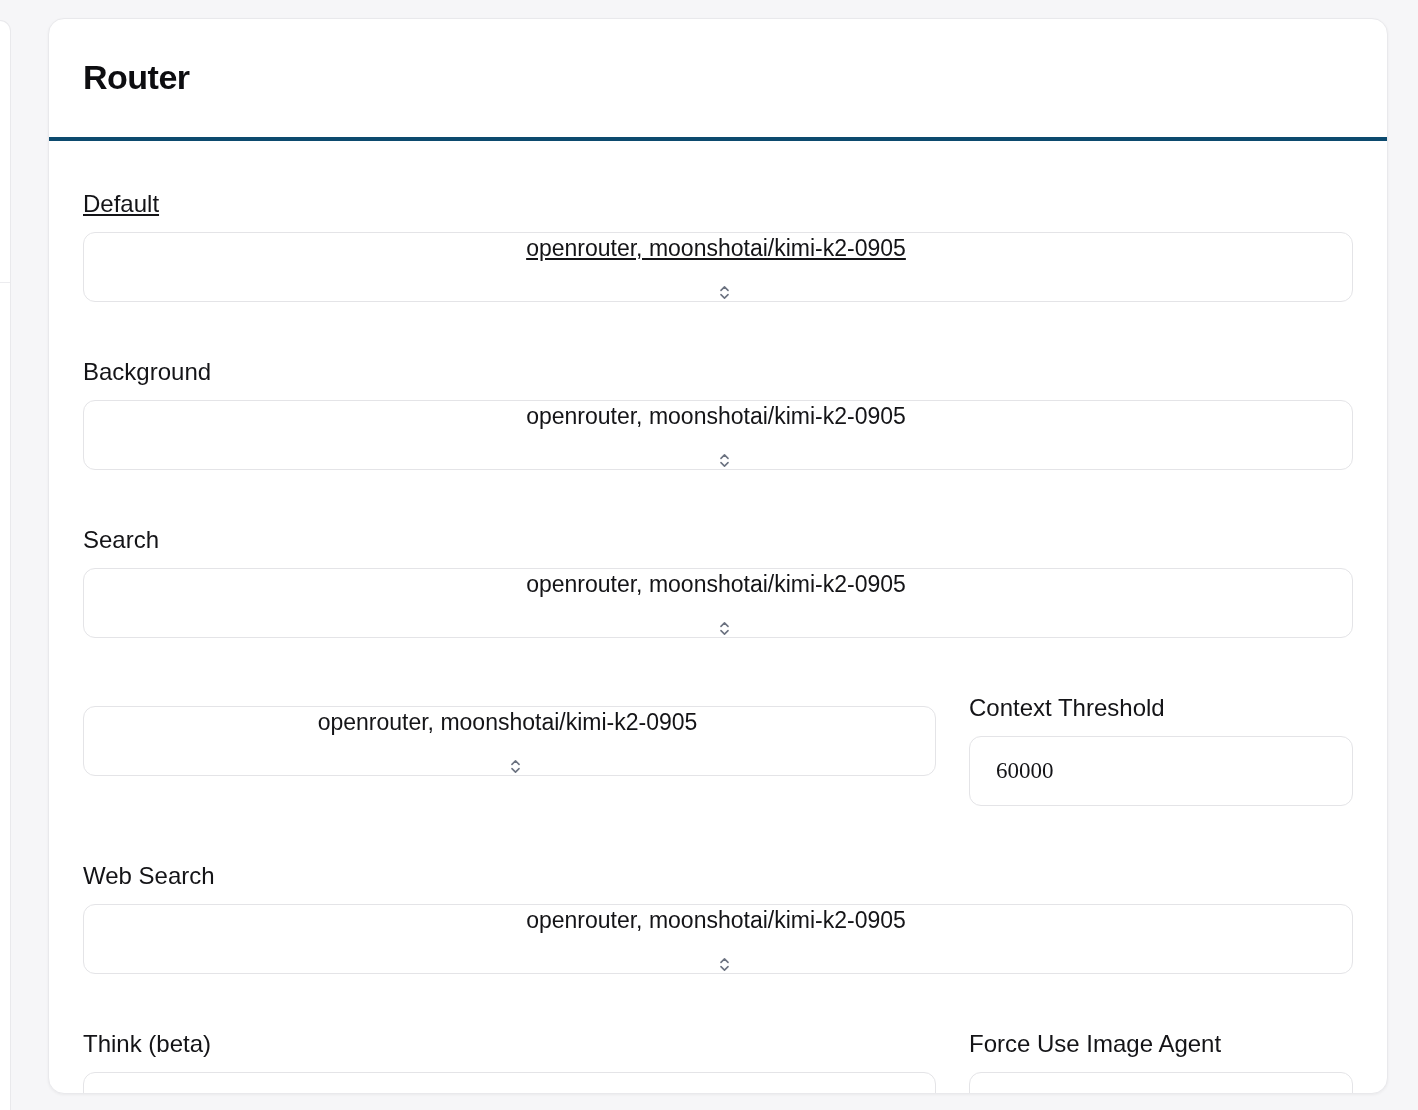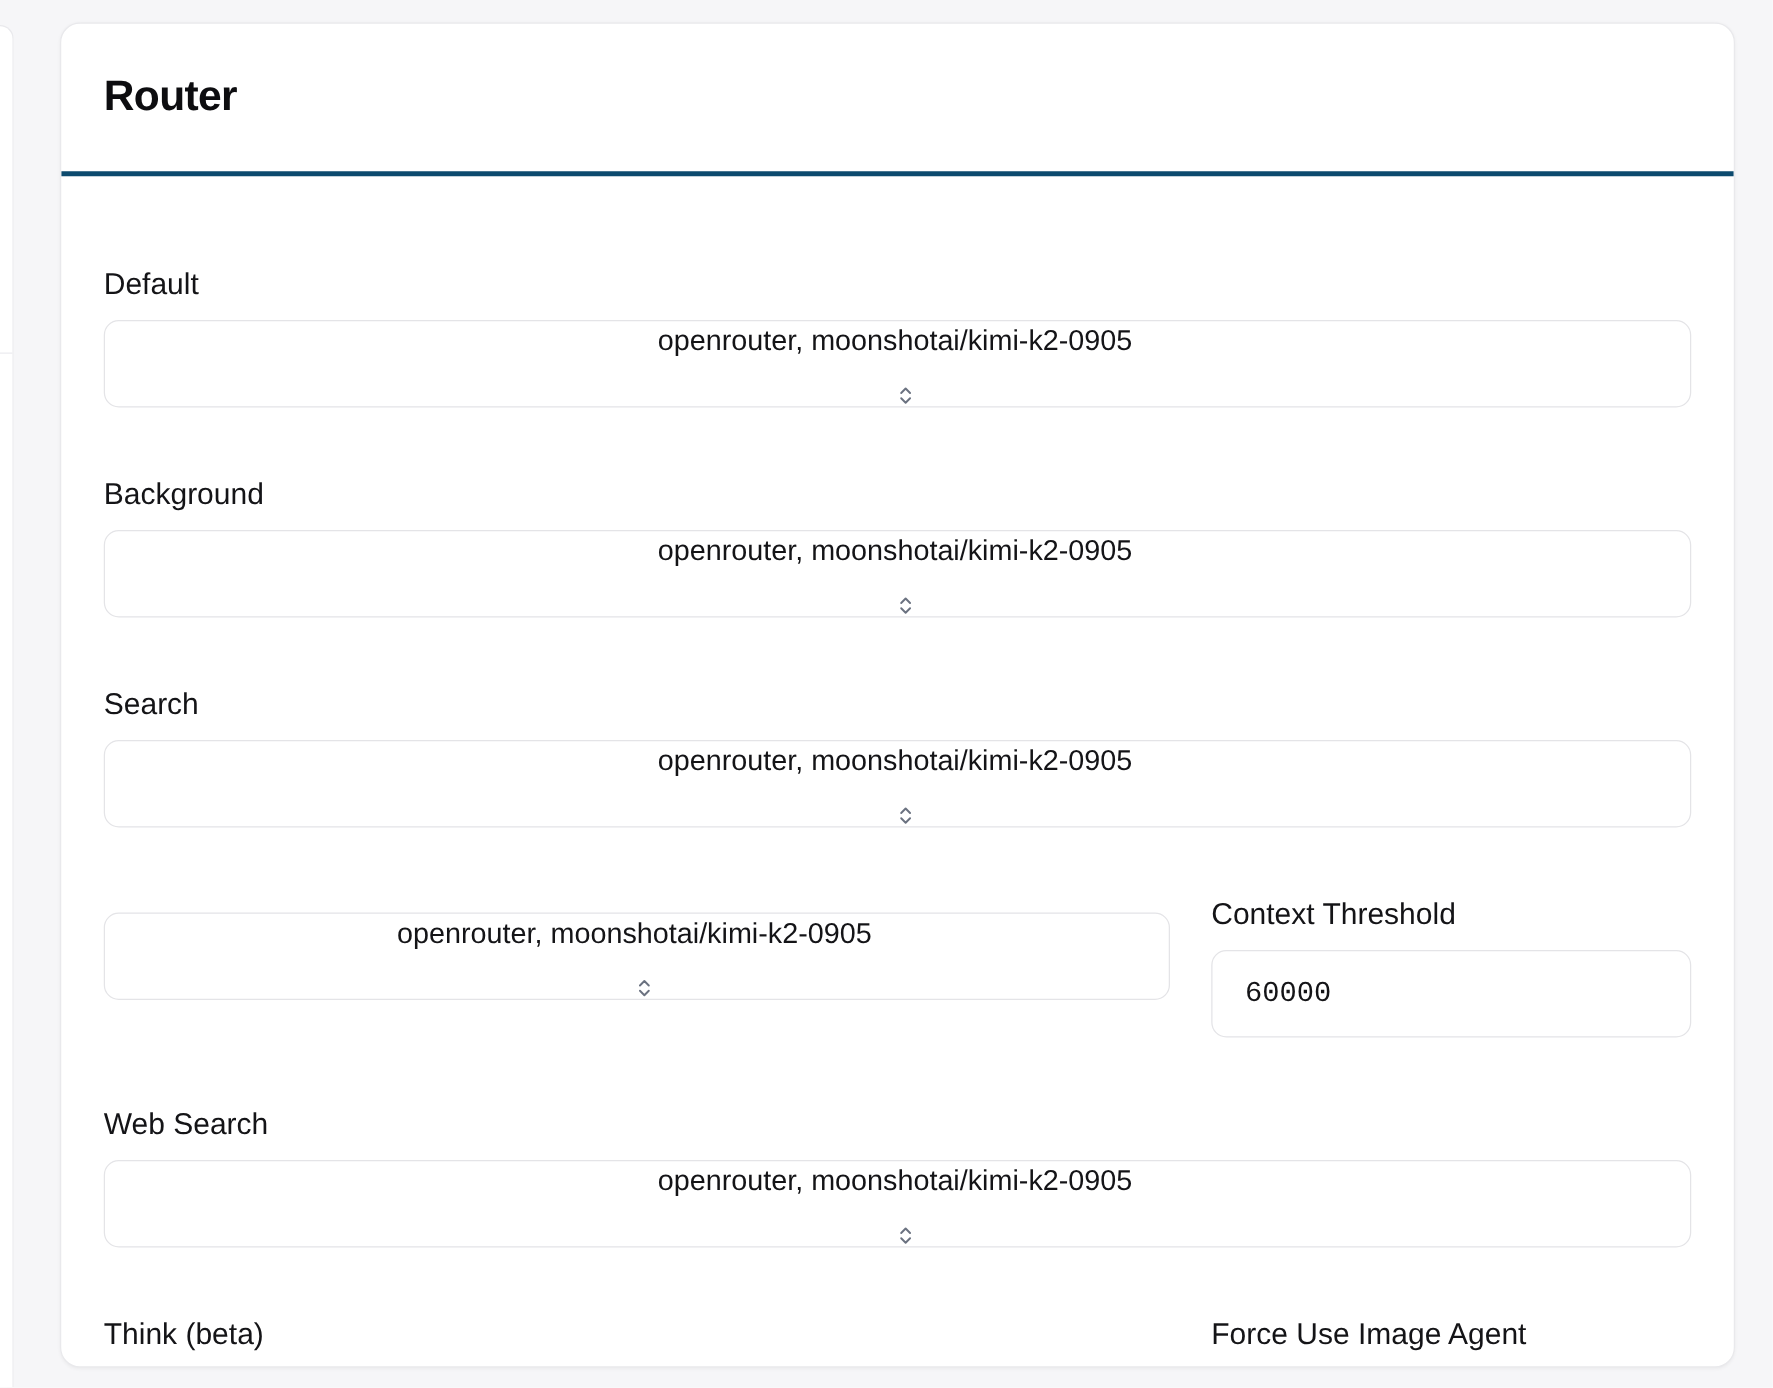--- a/index.html
+++ b/index.html
@@ -52,21 +52,21 @@
   .card-title {
     font-size: 34px;
     line-height: 44px;
     font-weight: 700;
     letter-spacing: -0.5px;
     color: #0d0d10;
   }
   .card-body { padding: 0 34px; }
 
   .frow { margin-top: 55px; }
-  .frow.first { margin-top: 72px; }
+  .frow.first { margin-top: 48px; text-decoration: underline; }
   .frow.two-col {
     display: grid;
     grid-template-columns: 1fr 384px;
     column-gap: 33px;
   }
 
   .field-label {
     display: block;
     font-size: 24px;
     line-height: 30px;
@@ -104,21 +104,21 @@
   }
   .text-input {
     display: block;
     width: 100%;
     margin-top: 13px;
     height: 70px;
     background: #ffffff;
     border: 1px solid #e4e4e7;
     border-radius: 12px;
     padding: 0 26px;
-    font-family: Liberation Mono, monospace;
+    font-family: Liberation Serif, serif;
     font-size: 23px;
     color: #141417;
     outline: none;
   }
 </style>
 </head>
 <body>
 
 <div class="stage">
 

